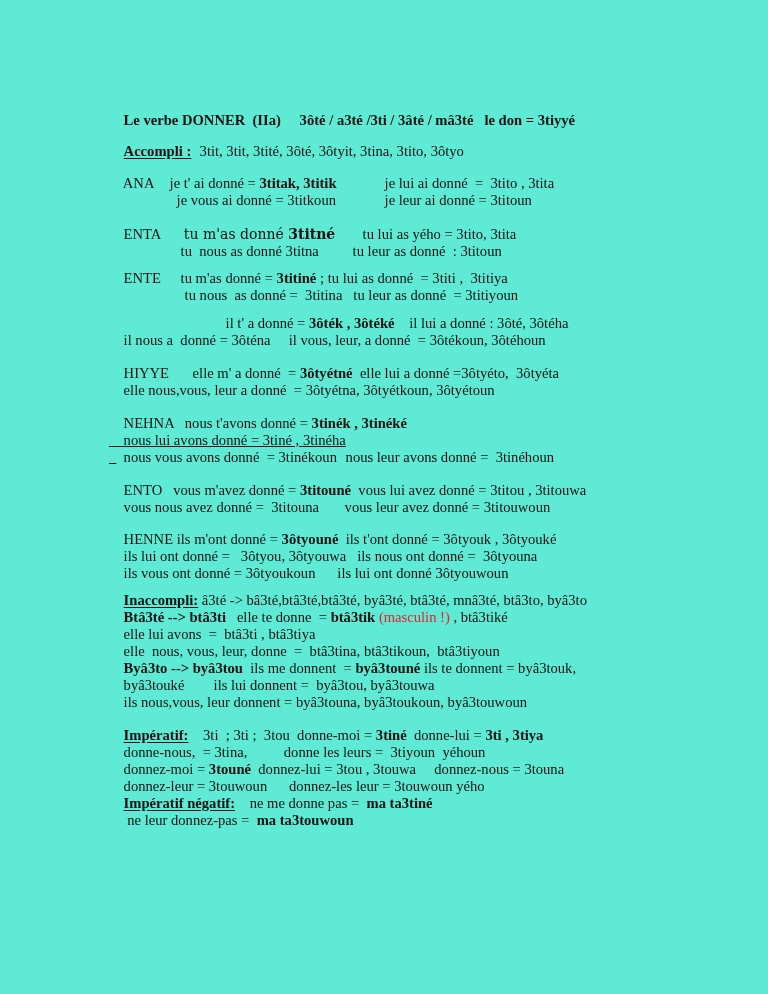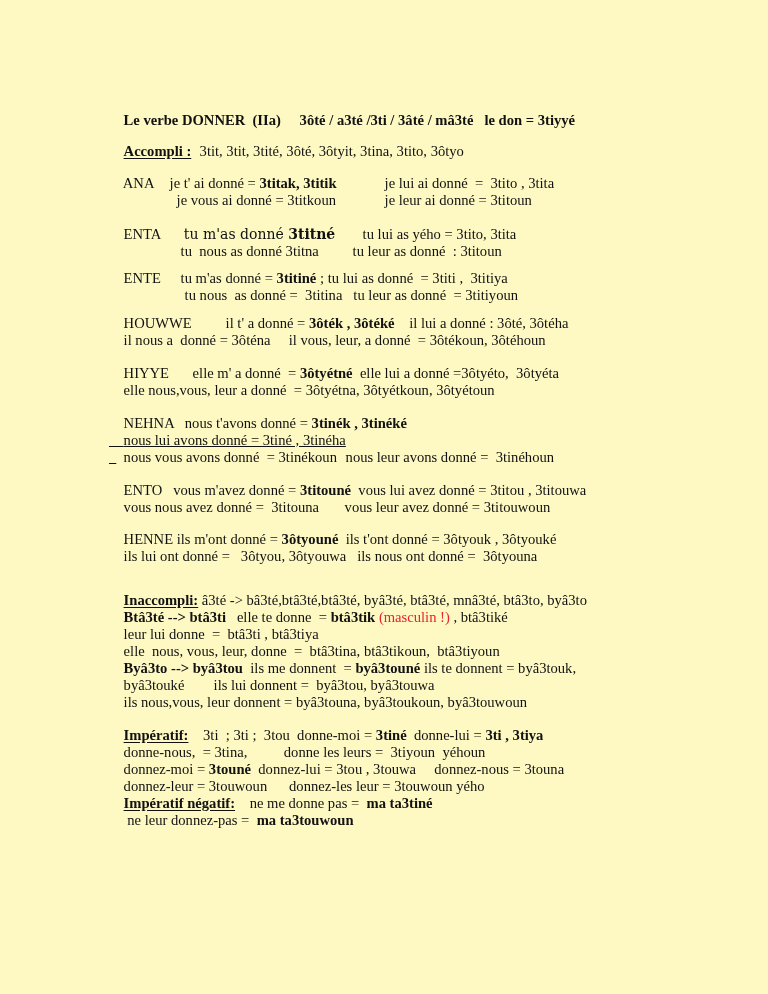--- a/index.html
+++ b/index.html
@@ -13,21 +13,21 @@
       position: relative;
       overflow: hidden;
       font-family: "Liberation Serif", serif;
       font-size: 15px;
       color: #111111;
     }
     .page {
       position: absolute;
       left: 0; top: 0;
       width: 768px; height: 994px;
-      background: #fef9c3;
+      background: #5eead4;
     }
     .line {
       position: absolute;
       white-space: pre;
       line-height: 17px;
       font-size: 14.6px;
     }
     .b { font-weight: bold; }
     .bu { font-weight: bold; text-decoration: underline; text-underline-offset: 2px; }
     .red { color: #e8212b; margin-top: 43px; }
@@ -88,23 +88,20 @@
   <div class="line" style="left:109px; top:253px;">
     <span>ENTE</span>
   </div>
   <div class="line" style="left:166px; top:253px;">
     <span>tu m'as donné = </span><span class="b">3titiné</span><span> ; tu lui as donné  = 3titi ,  3titiya</span>
   </div>
   <div class="line" style="left:170px; top:270px;">
     <span>tu nous  as donné =  3titina   tu leur as donné  = 3titiyoun</span>
   </div>
 
-  <div class="line" style="left:109px; top:298px;">
-    <span>HOUWWE</span>
-  </div>
   <div class="line" style="left:211px; top:298px;">
     <span>il t' a donné = </span><span class="b">3ôték , 3ôtéké</span><span>    il lui a donné : 3ôté, 3ôtéha</span>
   </div>
   <div class="line" style="left:109px; top:315px;">
     <span>il nous a  donné = 3ôténa     il vous, leur, a donné  = 3ôtékoun, 3ôtéhoun</span>
   </div>
 
   <div class="line" style="left:109px; top:348px;">
     <span>HIYYE</span>
   </div>
@@ -134,29 +131,32 @@
   <div class="line" style="left:109px; top:482px;">
     <span>vous nous avez donné =  3titouna       vous leur avez donné = 3titouwoun</span>
   </div>
 
   <div class="line" style="left:109px; top:514px;">
     <span>HENNE</span><span> ils m'ont donné = </span><span class="b">3ôtyouné</span><span>  ils t'ont donné = 3ôtyouk , 3ôtyouké</span>
   </div>
   <div class="line" style="left:109px; top:531px;">
     <span>ils lui ont donné =   3ôtyou, 3ôtyouwa   ils nous ont donné =  3ôtyouna</span>
   </div>
+  <div class="line" style="left:109px; top:548px;">
+    <span>ils vous ont donné = 3ôtyoukoun      ils lui ont donné 3ôtyouwoun</span>
+  </div>
 
   <div class="line" style="left:109px; top:575px;">
     <span class="bu">Inaccompli:</span><span> â3té -&gt; bâ3té,btâ3té,btâ3té, byâ3té, btâ3té, mnâ3té, btâ3to, byâ3to</span>
   </div>
   <div class="line" style="left:109px; top:592px;">
     <span class="b">Btâ3té --&gt; btâ3ti</span><span>   elle te donne  = </span><span class="b">btâ3tik</span><span class="red"> (masculin !)</span><span> , btâ3tiké</span>
   </div>
   <div class="line" style="left:109px; top:609px;">
-    <span>leur lui donne  =  btâ3ti , btâ3tiya</span>
+    <span>elle lui avons  =  btâ3ti , btâ3tiya</span>
   </div>
   <div class="line" style="left:109px; top:626px;">
     <span>elle  nous, vous, leur, donne  =  btâ3tina, btâ3tikoun,  btâ3tiyoun</span>
   </div>
   <div class="line" style="left:109px; top:643px;">
     <span class="b">Byâ3to --&gt; byâ3tou</span><span>  ils me donnent  = </span><span class="b">byâ3touné</span><span> ils te donnent = byâ3touk,</span>
   </div>
   <div class="line" style="left:109px; top:660px;">
     <span>byâ3touké        ils lui donnent =  byâ3tou, byâ3touwa</span>
   </div>

